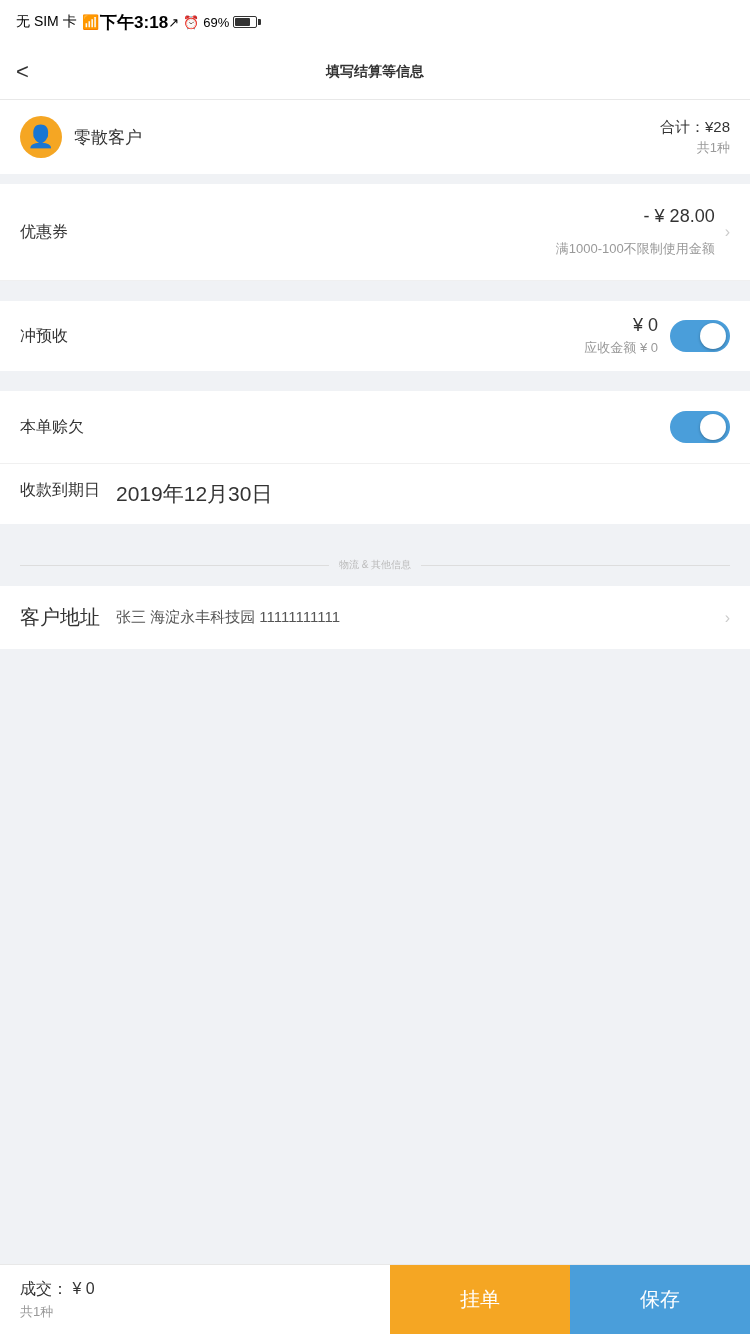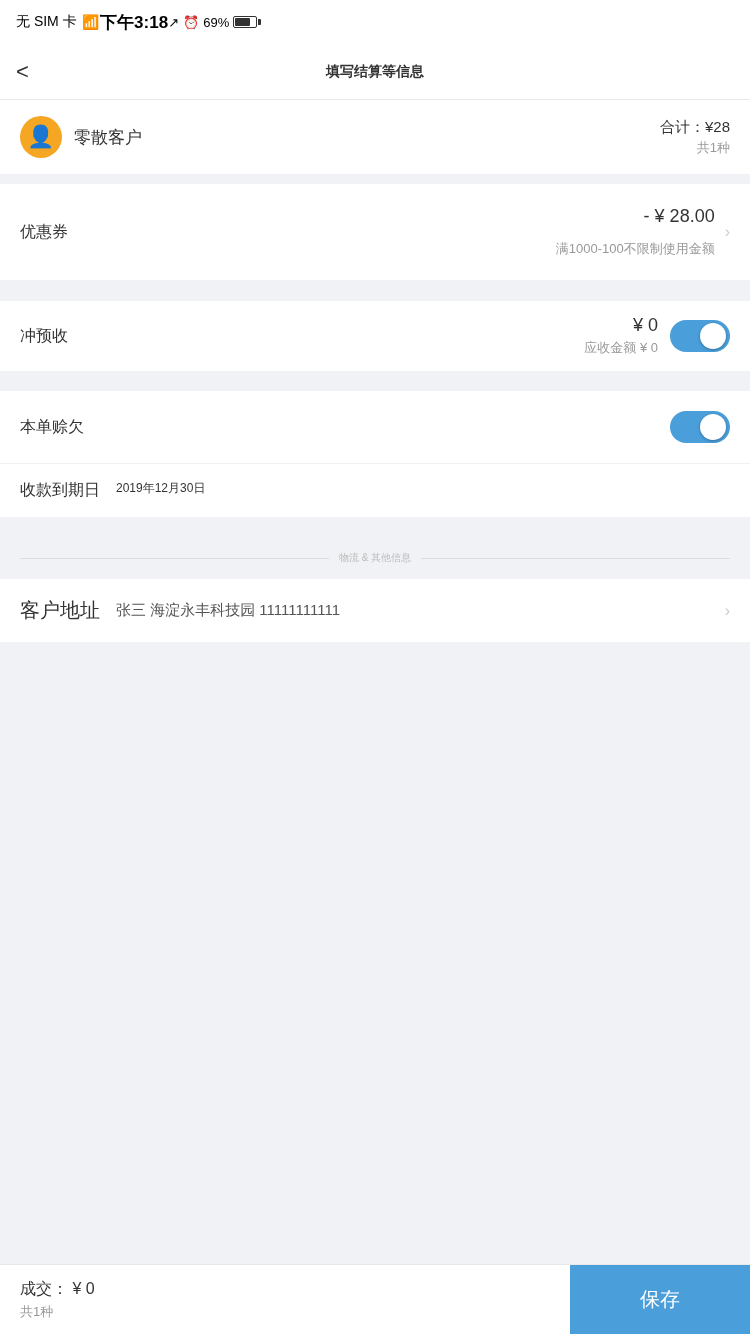--- a/index.html
+++ b/index.html
@@ -188,21 +188,21 @@
     
     .due-row {
       background: #fff;
       padding: 16px 20px;
       display: flex;
       align-items: flex-start;
       gap: 16px;
       border-top: 1px solid #f0f0f0;
     }
     .due-label { font-size: 16px; color: #333; }
-    .due-date { font-size: 12px; color: #333; }
+    .due-date { font-size: 21px; color: #333; }
 
     
     .section-divider {
       background: #f0f2f5;
       height: 10px;
     }
 
     
     .logistics-section {
       background: #f0f2f5;
@@ -374,14 +374,15 @@
 <div class="spacer"></div>
 
 <div class="bottom-bar">
   <div class="bottom-summary">
     <div class="bottom-deal">
       <span>成交：</span>
       <span>¥ 0</span>
     </div>
     <div class="bottom-count">共1种</div>
   </div>
+  <button class="bottom-btn btn-pending">挂单</button>
   <button class="bottom-btn btn-save">保存</button>
 </div>
 
 </body></html>

